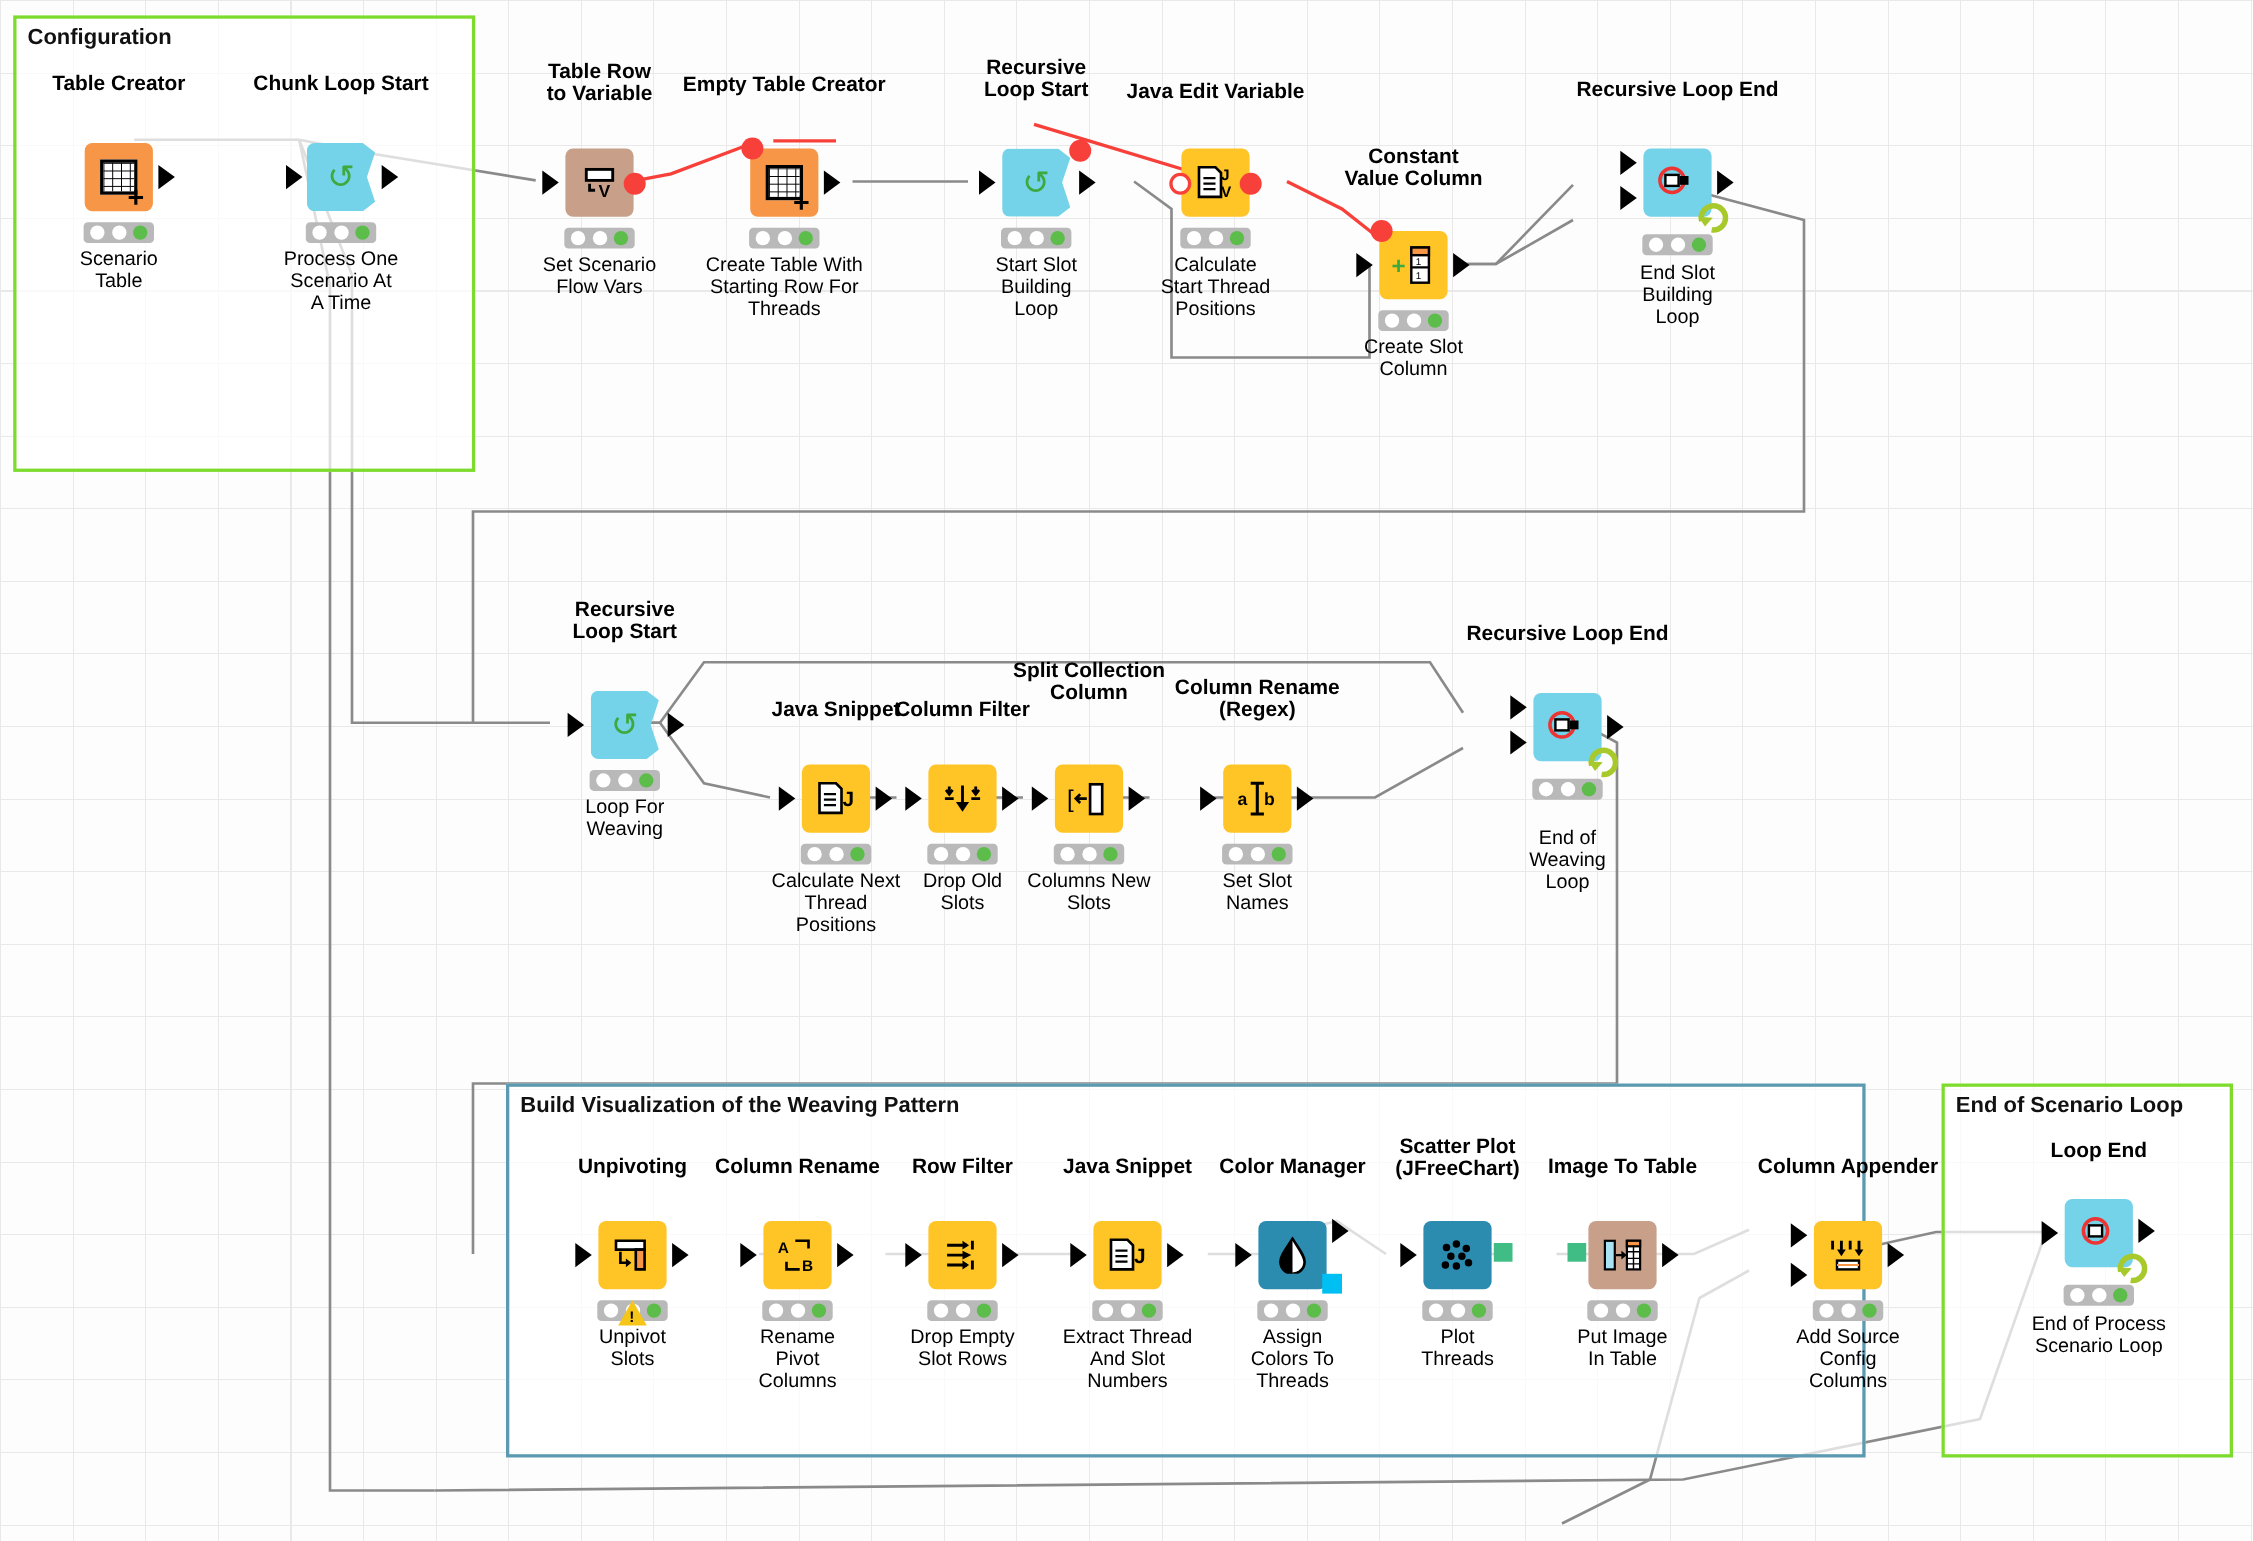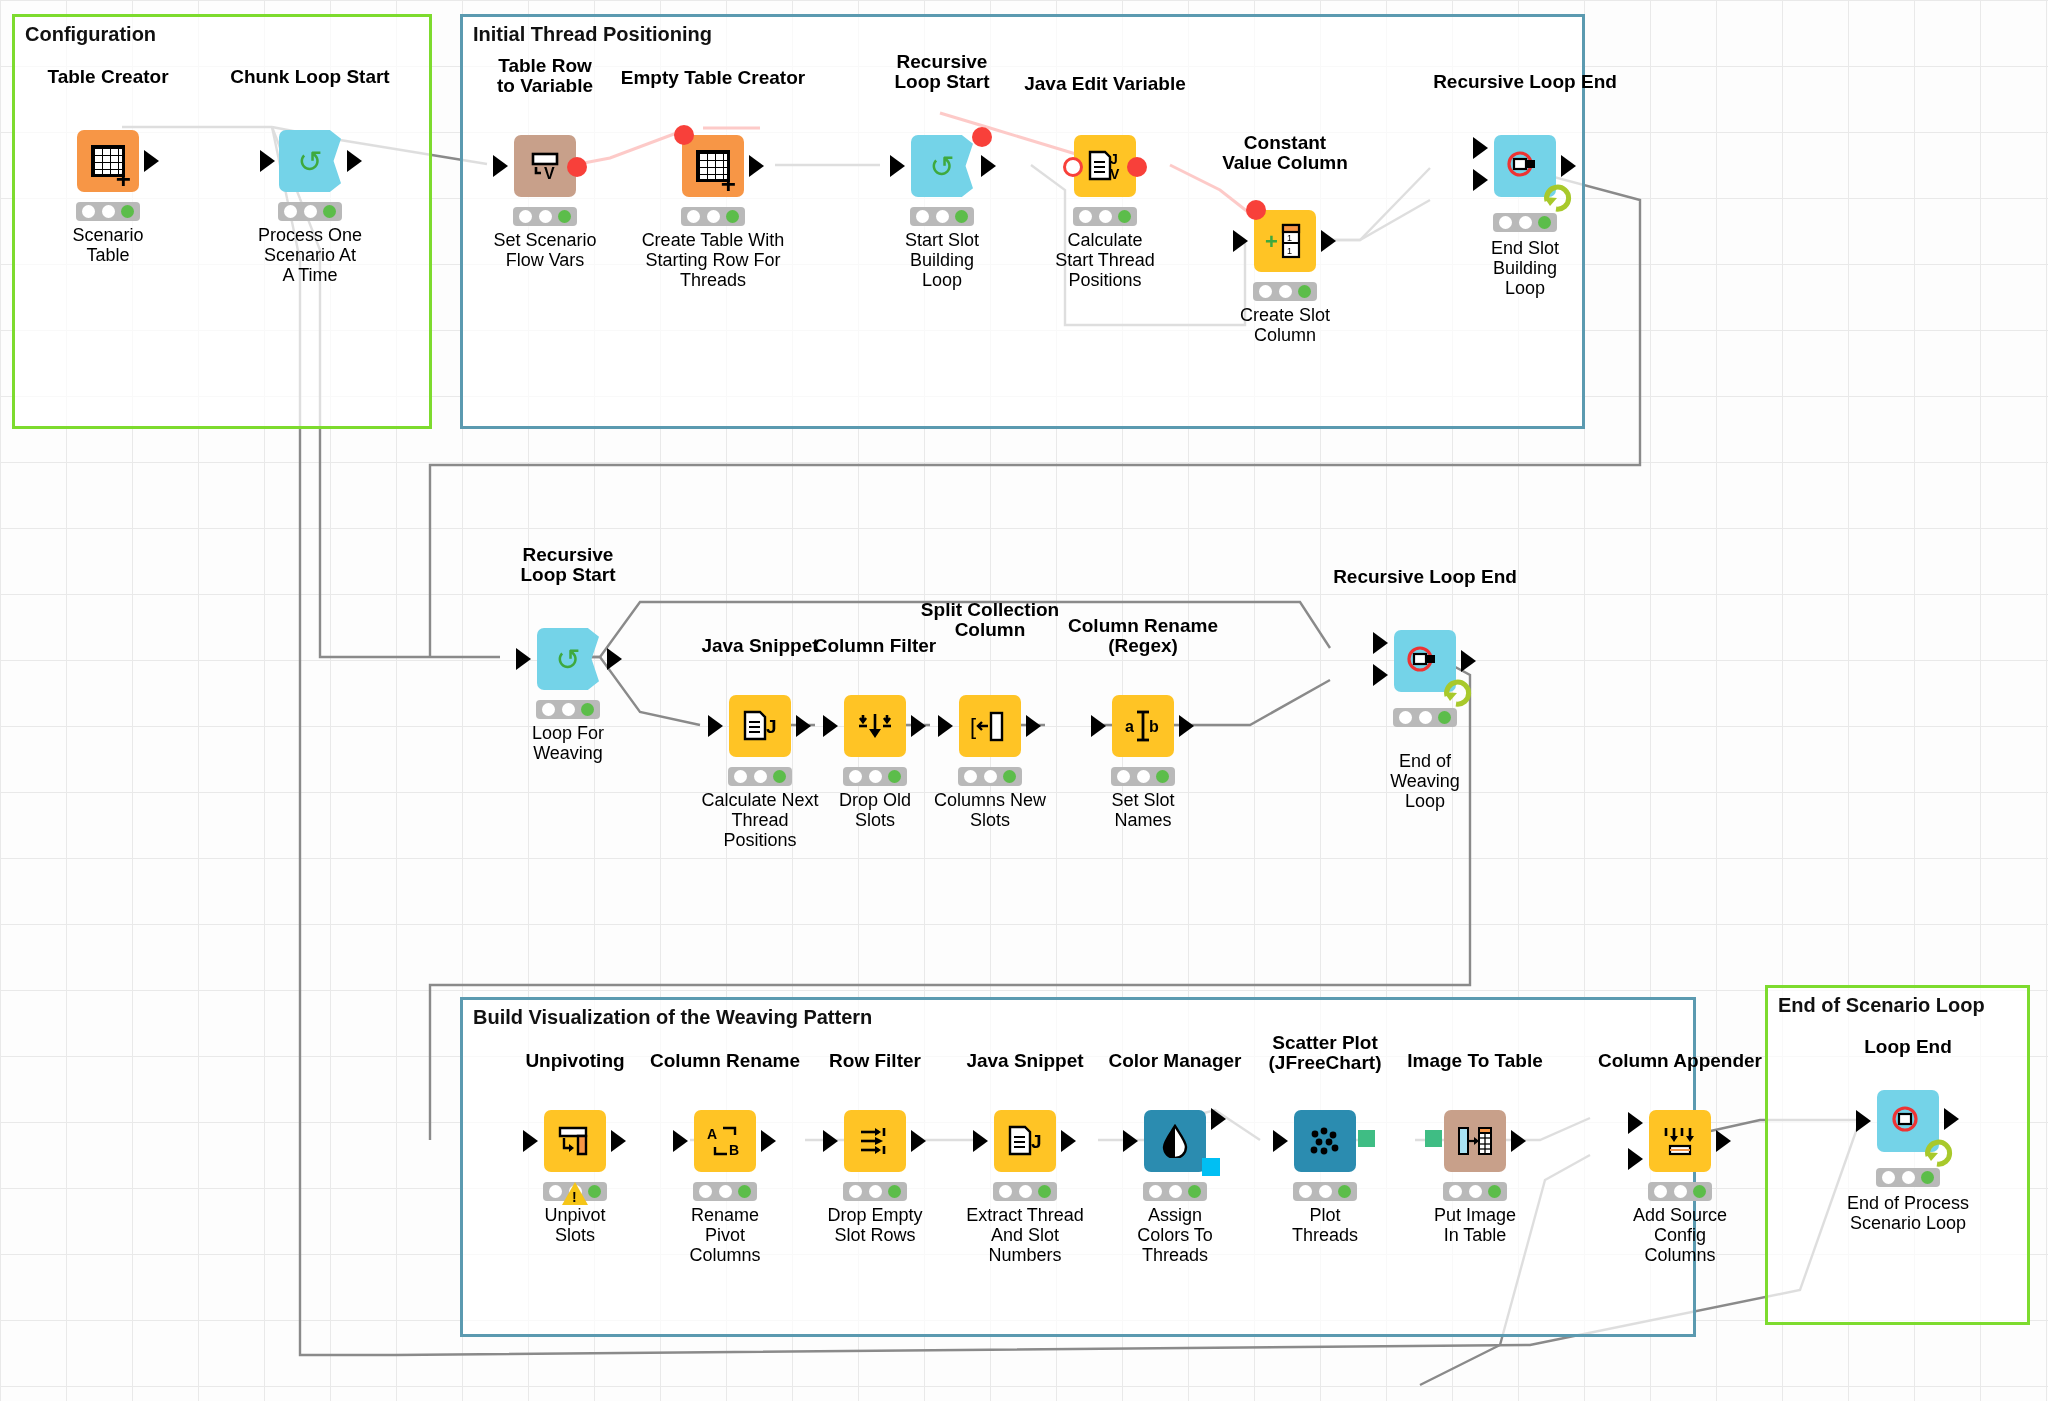--- a/index.html
+++ b/index.html
@@ -147,26 +147,23 @@
       <path d="M703,128 L760,128"></path>
       <path d="M940,113 L990,128 L1112,165"></path>
       <path d="M1170,165 L1220,190 L1248,212"></path>
     </g>
   </svg>
 
   <div class="grp green" style="left:12px;top:14px;width:420px;height:415px;">
     <span class="grp-title">Configuration</span>
   </div>
 
-  <div class="grp blue" style="left:460px;top:14px;width:1125px;height:415px;">
-    <span class="grp-title">Initial Thread Positioning</span>
-  </div>
-
-
-  <div class="grp blue" style="left:460px;top:985px;width:1236px;height:340px;margin-top:12px;">
+
+
+  <div class="grp blue" style="left:460px;top:985px;width:1236px;height:340px;">
     <span class="grp-title">Build Visualization of the Weaving Pattern</span>
   </div>
 
   <div class="grp green" style="left:1765px;top:985px;width:265px;height:340px;">
     <span class="grp-title">End of Scenario Loop</span>
   </div>
 
   <div class="node" style="left:38px;top:130px;">
     <div class="ntitle">Table Creator</div>
     <div class="nbox c-orange" style="position:relative;">

